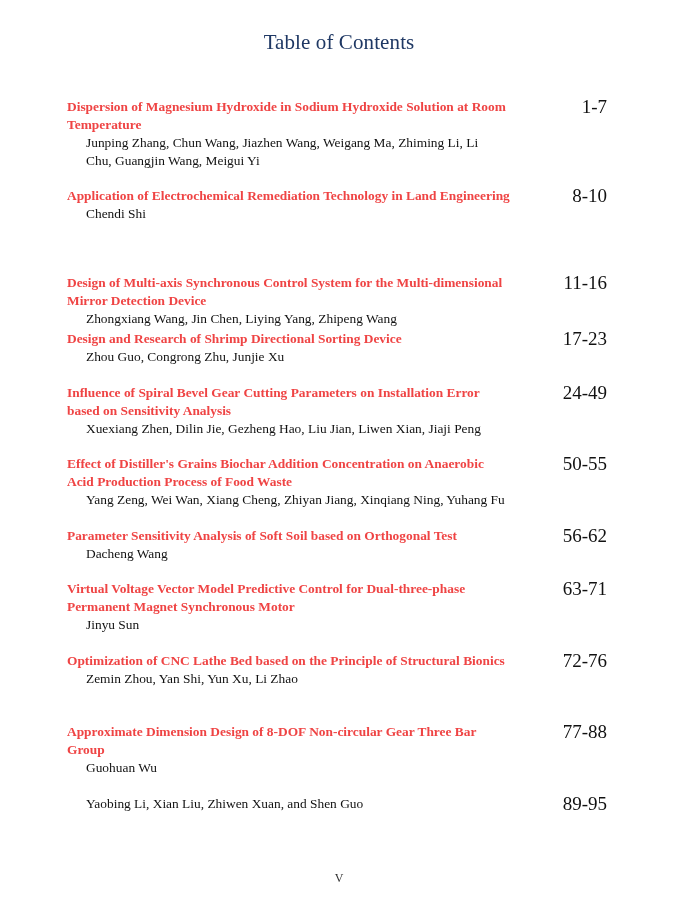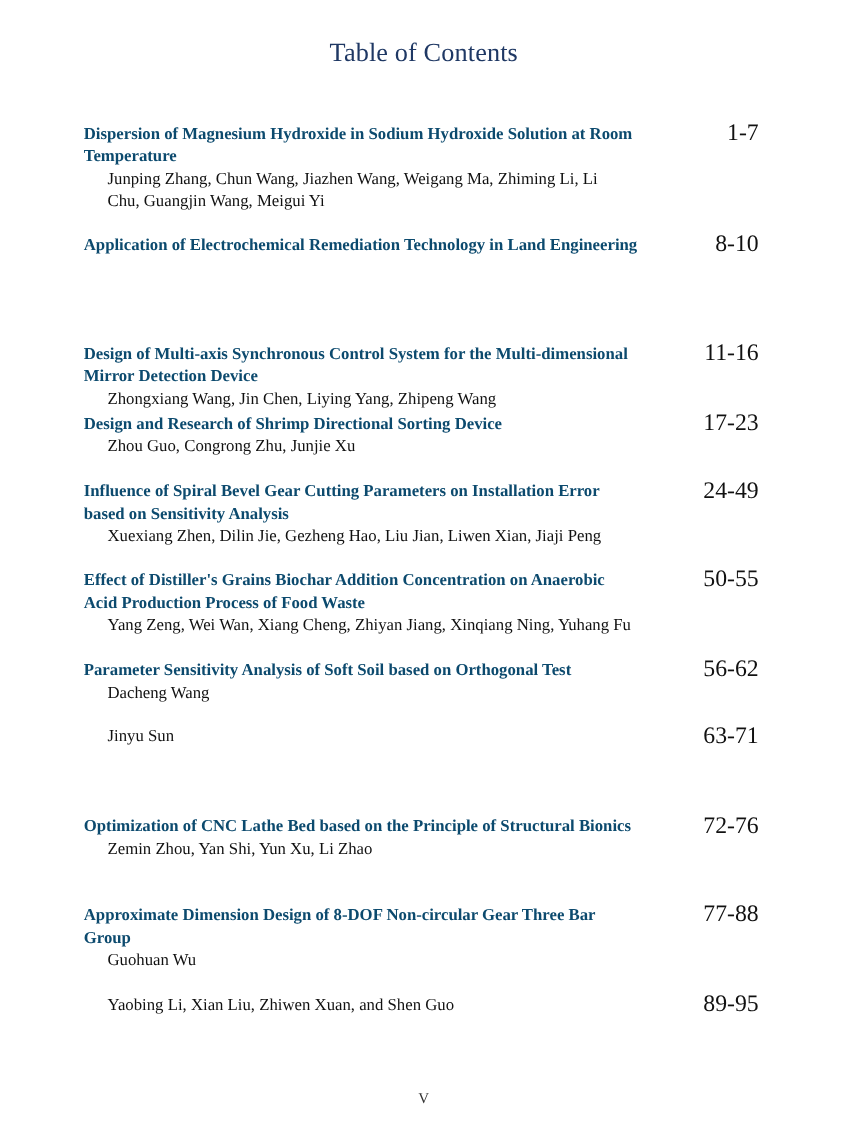--- a/index.html
+++ b/index.html
@@ -1,39 +1,40 @@
 <!DOCTYPE html>
 <html><head>
   <meta charset="utf-8">
   <style>
     html, body { margin: 0; padding: 0; background: #ffffff; }
     body { width: 678px; height: 897px; position: relative; overflow: hidden;
            font-family: "Liberation Serif", "DejaVu Serif", serif; color: #111; }
     .title { position: absolute; left: 0; top: 30px; width: 678px; text-align: center;
              font-size: 21px; font-weight: normal; color: #1f3864; letter-spacing: 0.1px; }
     .entry { position: absolute; left: 67px; width: 540px; }
-    .etitle { font-weight: bold; font-size: 13.4px; line-height: 18px; width: 445px; color: #0c4a6e; }
+    .etitle { font-weight: bold; font-size: 13.4px; line-height: 18px; width: 445px; color: #ef4444; }
     .pages { position: absolute; right: 0; top: 0; font-size: 19px; line-height: 18px; color: #111; }
     .authors { font-size: 13.4px; line-height: 18px; padding-left: 19px; width: 420px; color: #111; }
     .footer { position: absolute; top: 871px; left: 0; width: 678px; text-align: center; font-size: 12px; color: #333; }
   </style>
 </head>
 <body>
 
 <div class="title">Table of Contents</div>
 
 <div class="entry" style="top:98px">
   <div class="etitle">Dispersion of Magnesium Hydroxide in Sodium Hydroxide Solution at Room Temperature</div>
   <div class="pages">1-7</div>
   <div class="authors">Junping Zhang, Chun Wang, Jiazhen Wang, Weigang Ma, Zhiming Li, Li Chu, Guangjin Wang, Meigui Yi</div>
 </div>
 
 <div class="entry" style="top:187px">
   <div class="etitle">Application of Electrochemical Remediation Technology in Land Engineering</div>
   <div class="pages">8-10</div>
+  <div class="authors">Chendi Shi</div>
 </div>
 
 <div class="entry" style="top:274px">
   <div class="etitle">Design of Multi-axis Synchronous Control System for the Multi-dimensional Mirror Detection Device</div>
   <div class="pages">11-16</div>
   <div class="authors">Zhongxiang Wang, Jin Chen, Liying Yang, Zhipeng Wang</div>
 </div>
 
 <div class="entry" style="top:330px">
   <div class="etitle">Design and Research of Shrimp Directional Sorting Device</div>
@@ -53,20 +54,21 @@
   <div class="authors" style="width:520px">Yang Zeng, Wei Wan, Xiang Cheng, Zhiyan Jiang, Xinqiang Ning, Yuhang Fu</div>
 </div>
 
 <div class="entry" style="top:527px">
   <div class="etitle" style="width:470px">Parameter Sensitivity Analysis of Soft Soil based on Orthogonal Test</div>
   <div class="pages">56-62</div>
   <div class="authors">Dacheng Wang</div>
 </div>
 
 <div class="entry" style="top:580px">
+  <div class="etitle">Virtual Voltage Vector Model Predictive Control for Dual-three-phase Permanent Magnet Synchronous Motor</div>
   <div class="pages">63-71</div>
   <div class="authors">Jinyu Sun</div>
 </div>
 
 <div class="entry" style="top:652px">
   <div class="etitle">Optimization of CNC Lathe Bed based on the Principle of Structural Bionics</div>
   <div class="pages">72-76</div>
   <div class="authors">Zemin Zhou, Yan Shi, Yun Xu, Li Zhao</div>
 </div>
 

